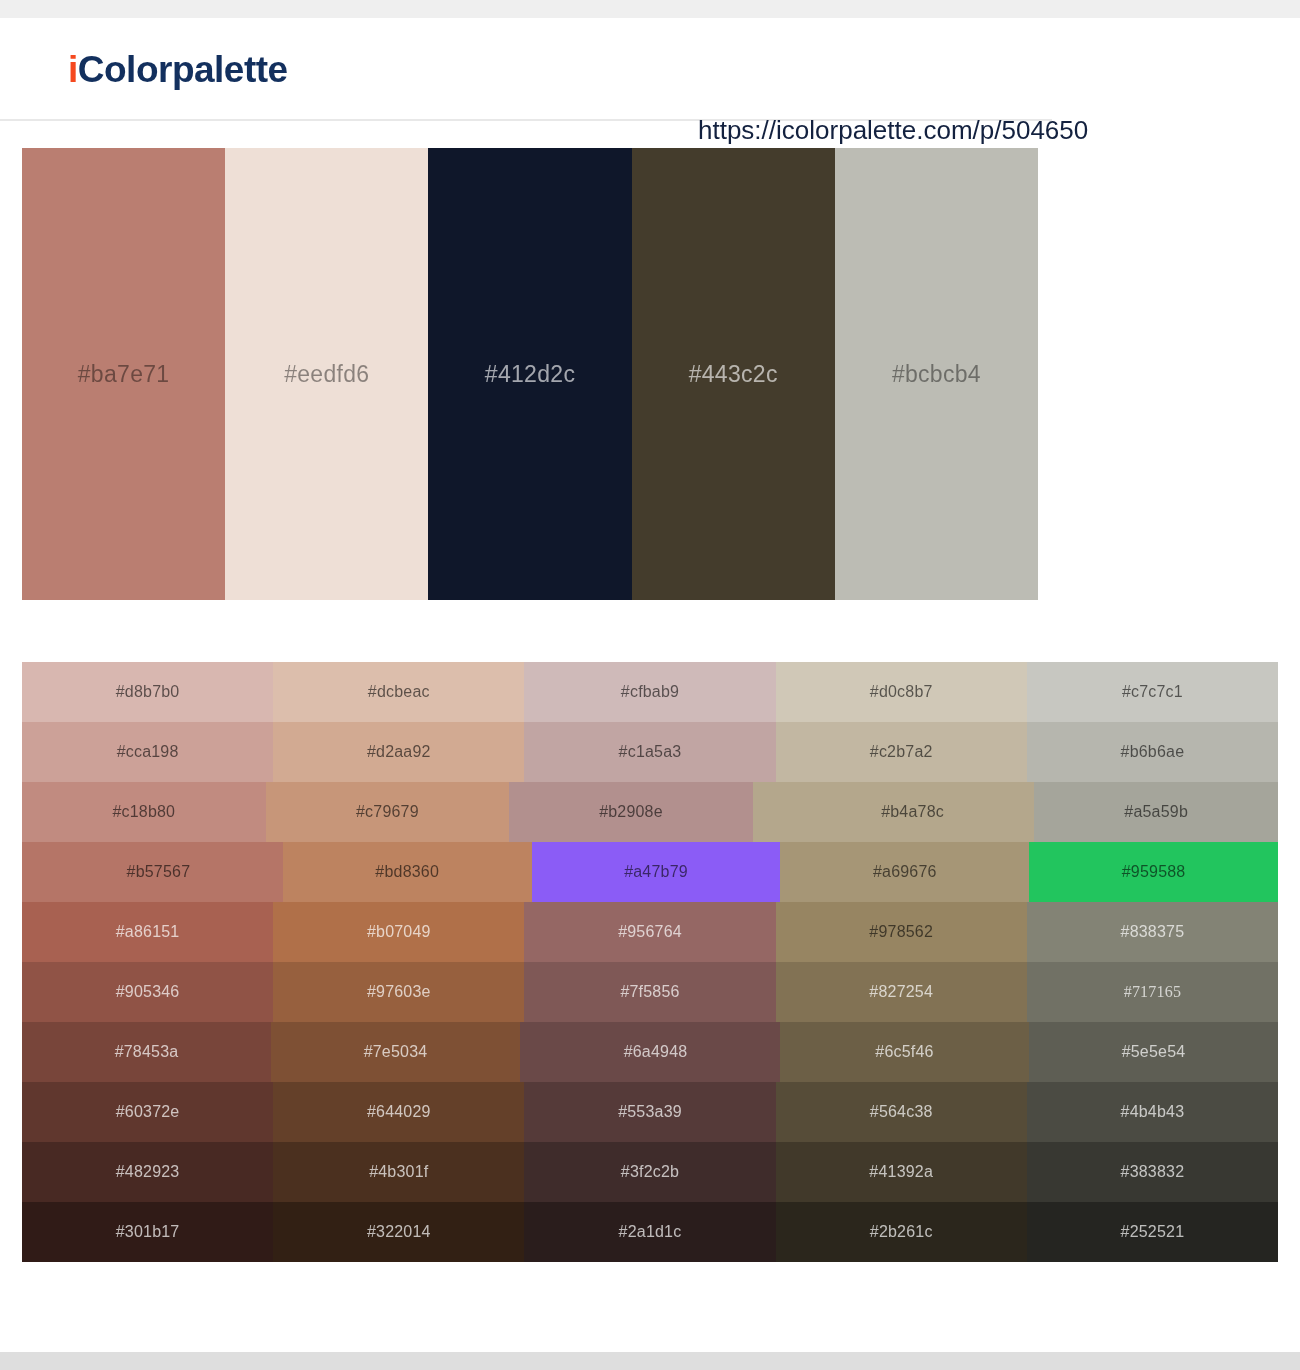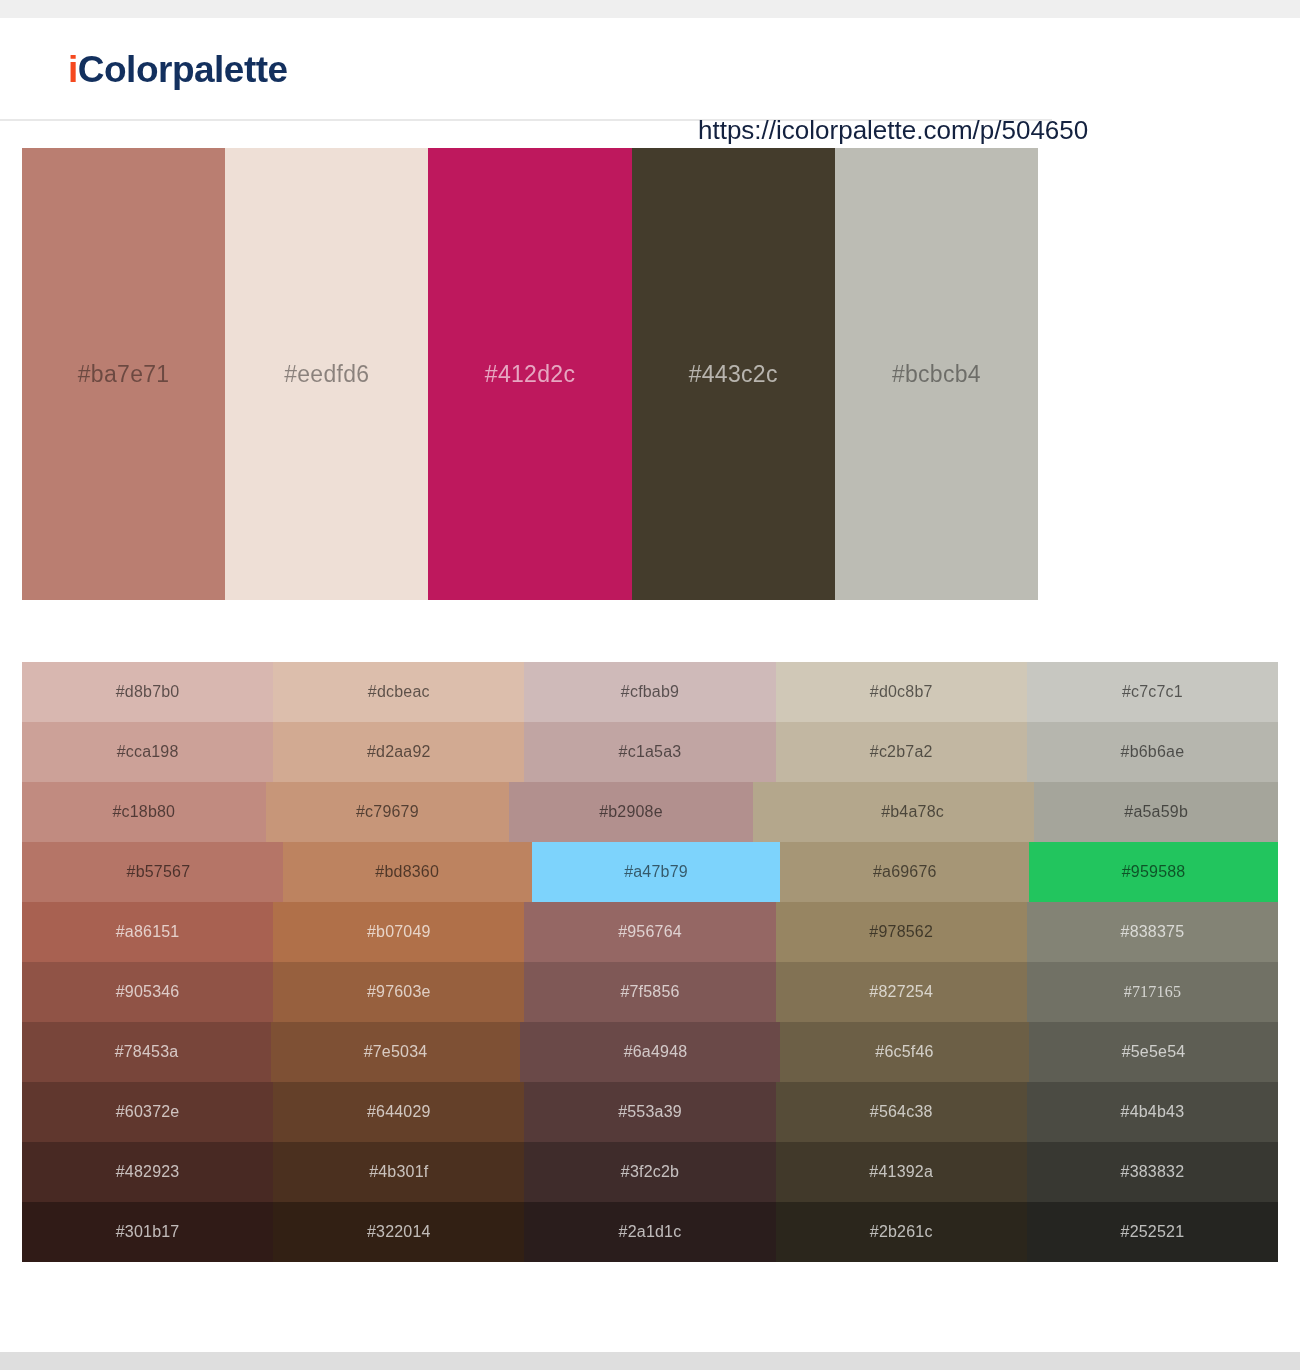--- a/index.html
+++ b/index.html
@@ -140,21 +140,21 @@
     <div class="page-url">https://icolorpalette.com/p/504650</div>
   </div>
 
   <div class="main-swatches">
       <div class="main-swatch dark-text" style="background: rgb(186, 126, 113);">
         <span class="hexlabel">#ba7e71</span>
       </div>
       <div class="main-swatch dark-text" style="background: rgb(238, 223, 214);">
         <span class="hexlabel">#eedfd6</span>
       </div>
-      <div class="main-swatch light-text" style="background: #be185d;">
+      <div class="main-swatch light-text" style="background: #0f172a;">
         <span class="hexlabel">#412d2c</span>
       </div>
       <div class="main-swatch light-text" style="background: rgb(68, 60, 44);">
         <span class="hexlabel">#443c2c</span>
       </div>
       <div class="main-swatch dark-text" style="background: rgb(188, 188, 180);">
         <span class="hexlabel">#bcbcb4</span>
       </div>
     </div>
 
@@ -176,21 +176,21 @@
       <div class="shade-row">
         <div class="shade-cell dark-text" style="background: rgb(193, 139, 128);">#c18b80</div>
         <div class="shade-cell dark-text" style="background: rgb(199, 150, 121);">#c79679</div>
         <div class="shade-cell dark-text" style="background: rgb(178, 144, 142);">#b2908e</div>
         <div class="shade-cell dark-text" style="background: rgb(180, 167, 140); padding-left: 38px;">#b4a78c</div>
         <div class="shade-cell dark-text" style="background: rgb(165, 165, 155);">#a5a59b</div>
       </div>
       <div class="shade-row">
         <div class="shade-cell dark-text" style="background: rgb(181, 117, 103); padding-left: 12px;">#b57567</div>
         <div class="shade-cell dark-text" style="background: rgb(189, 131, 96);">#bd8360</div>
-        <div class="shade-cell dark-text" style="background: #7dd3fc;">#a47b79</div>
+        <div class="shade-cell dark-text" style="background: #8b5cf6;">#a47b79</div>
         <div class="shade-cell dark-text" style="background: rgb(166, 150, 118);">#a69676</div>
         <div class="shade-cell dark-text" style="background: #22c55e;">#959588</div>
       </div>
       <div class="shade-row">
         <div class="shade-cell light-text" style="background: rgb(168, 97, 81);">#a86151</div>
         <div class="shade-cell light-text" style="background: rgb(176, 112, 73);">#b07049</div>
         <div class="shade-cell light-text" style="background: rgb(149, 103, 100);">#956764</div>
         <div class="shade-cell dark-text" style="background: rgb(151, 133, 98);">#978562</div>
         <div class="shade-cell light-text" style="background: rgb(131, 131, 117);">#838375</div>
       </div>

